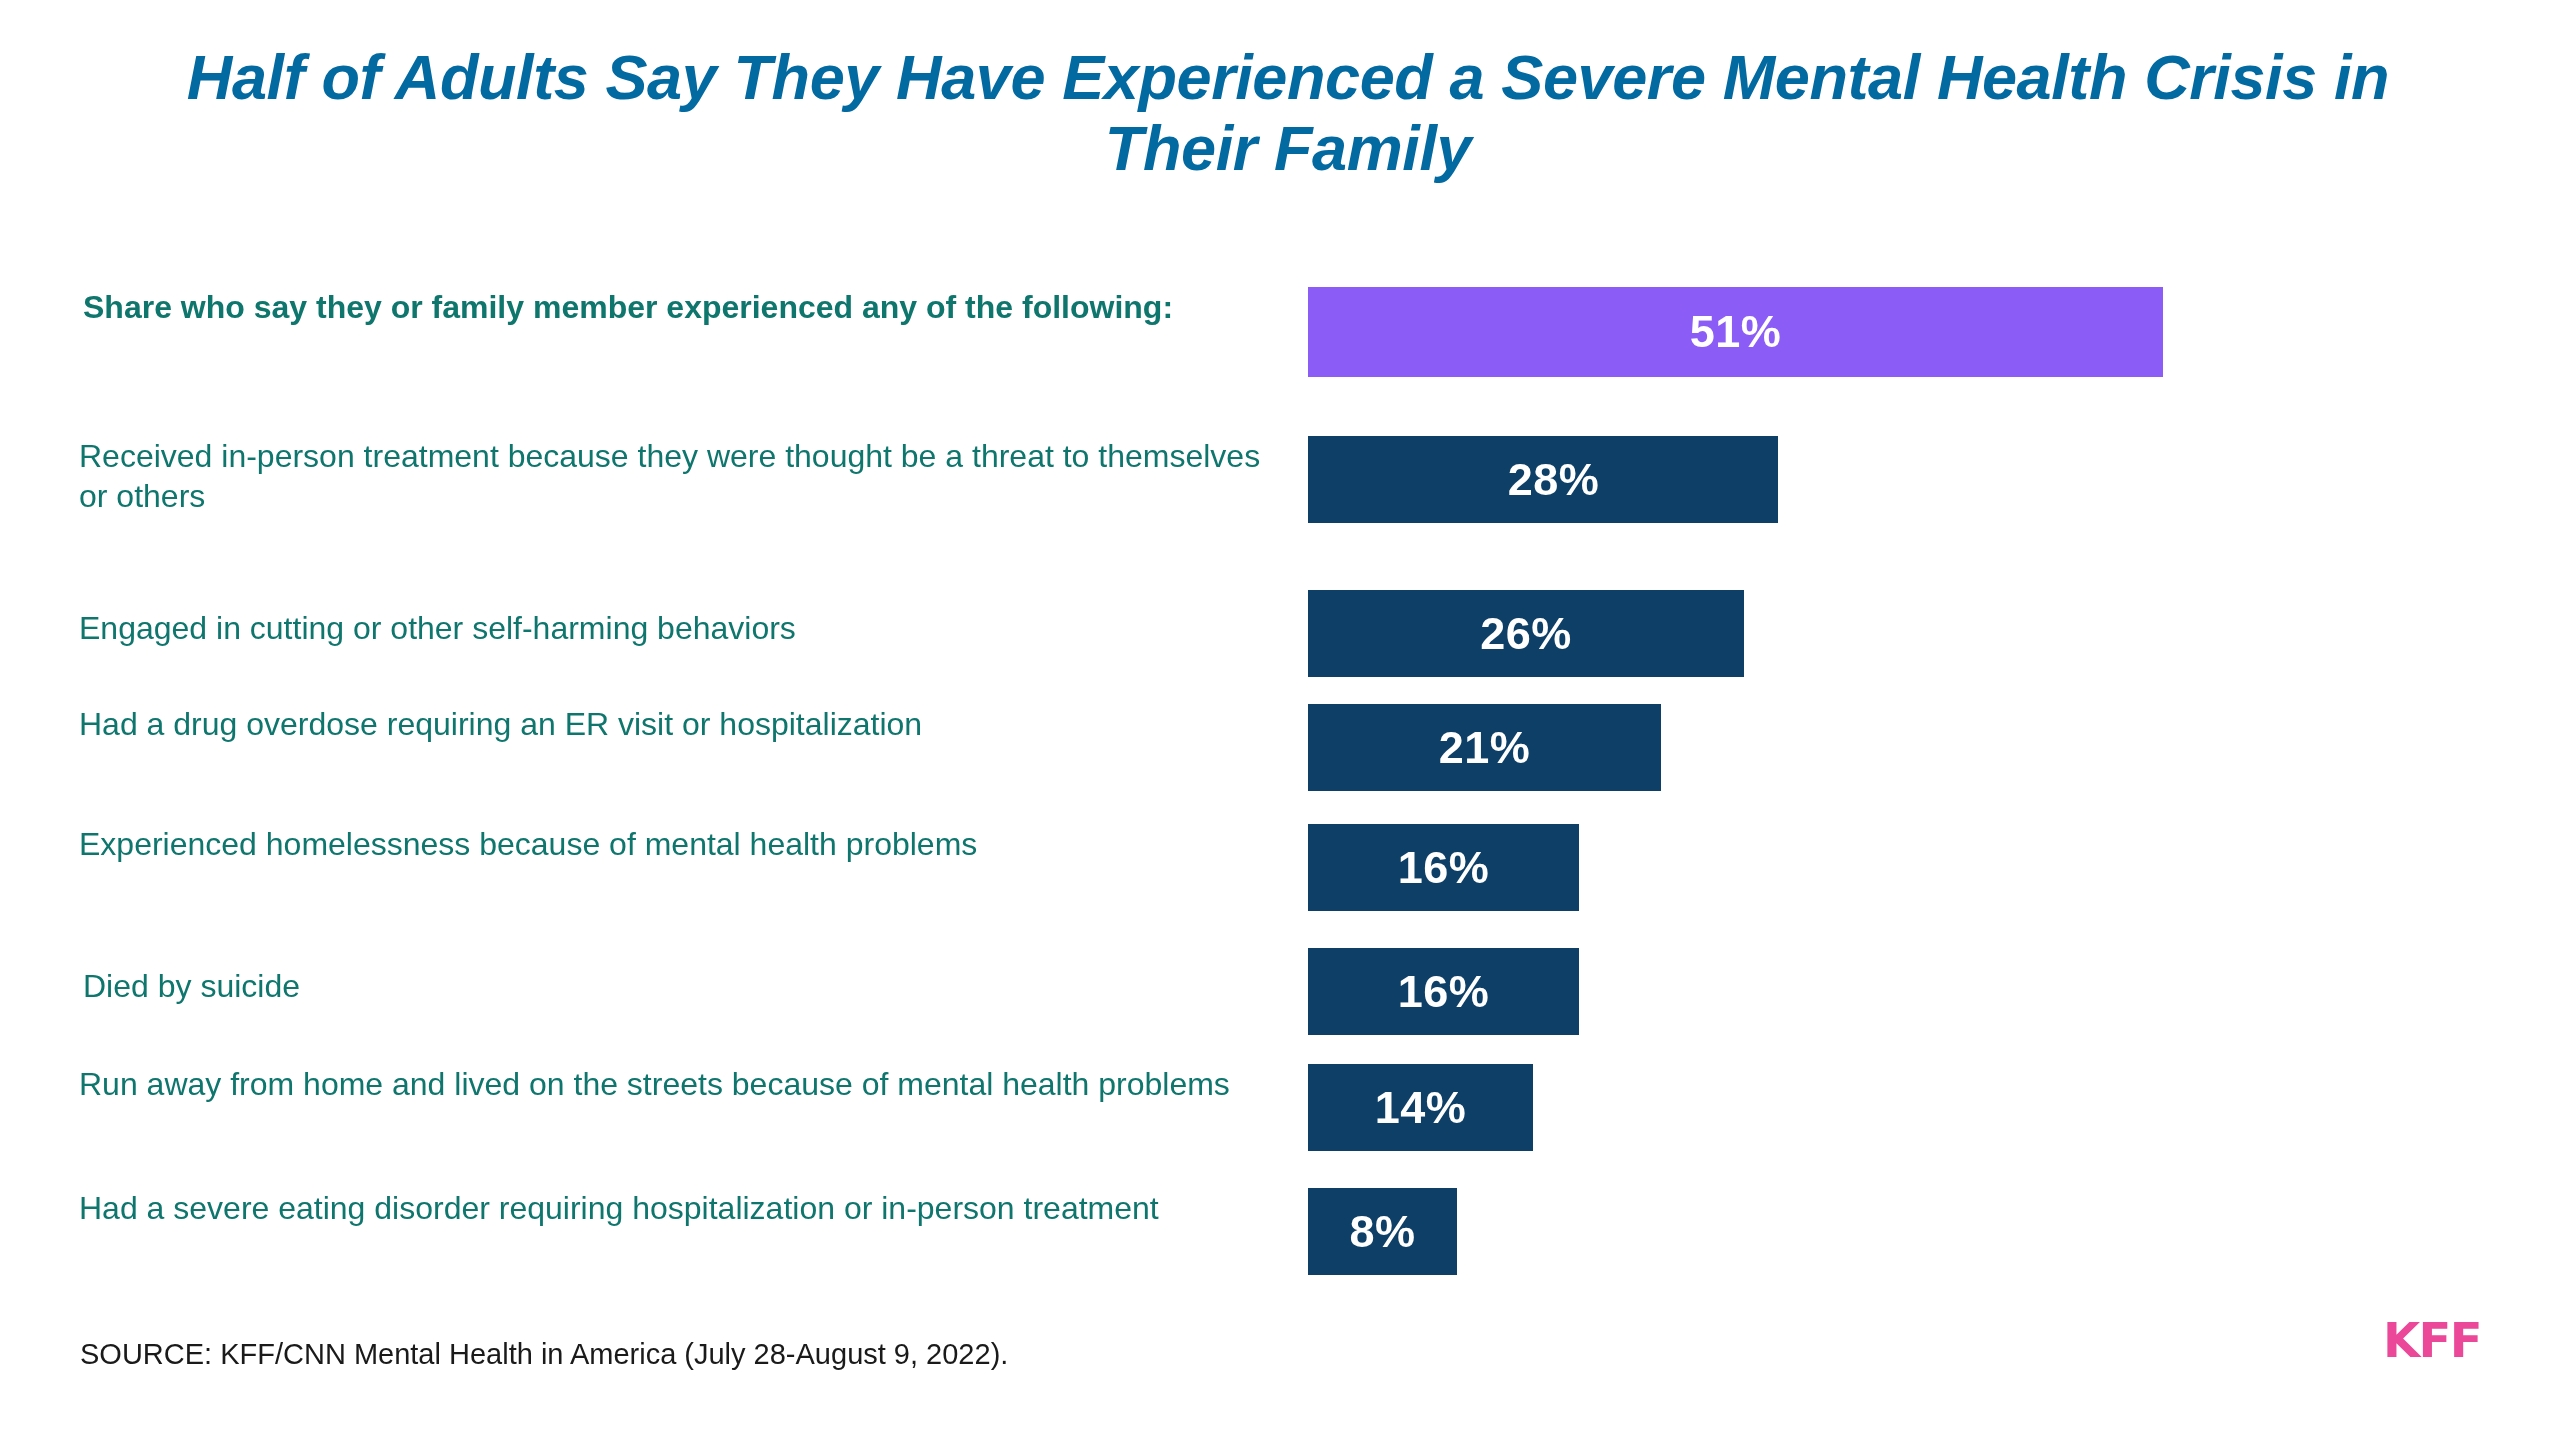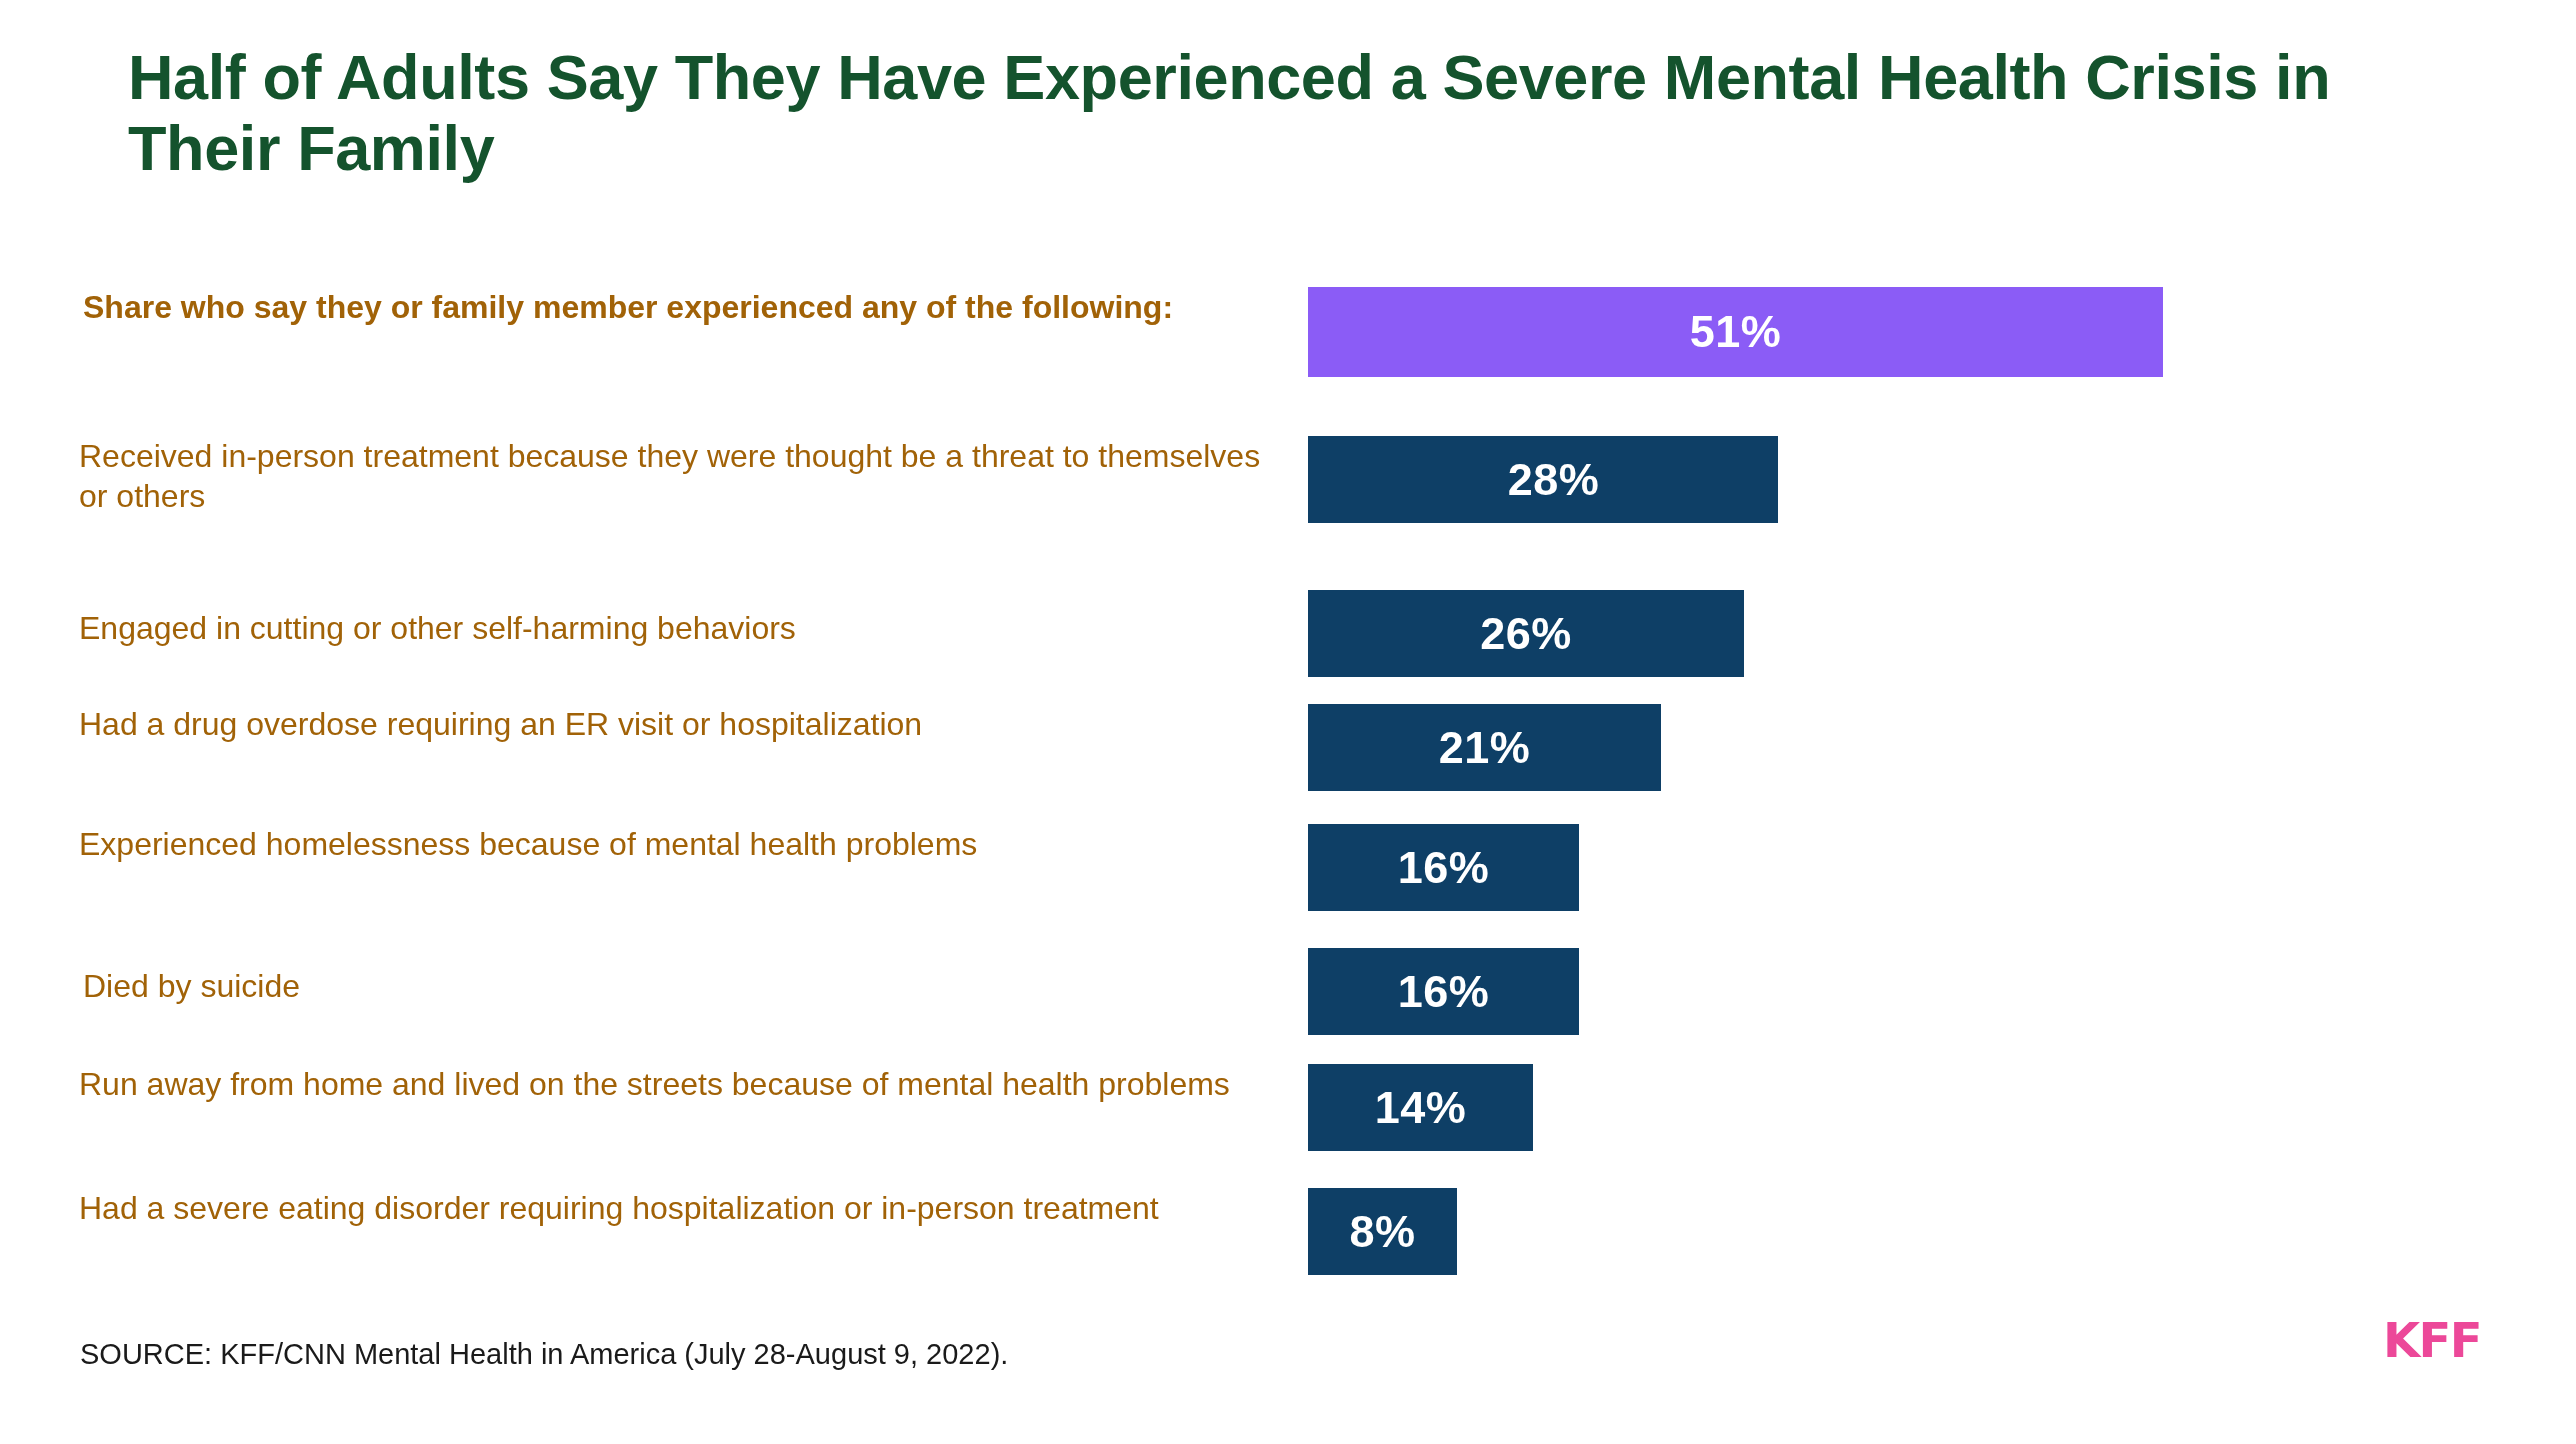--- a/index.html
+++ b/index.html
@@ -19,24 +19,25 @@
   .chart-wrap {
     width: 2576px;
     height: 1445px;
     position: relative;
     padding: 0;
   }
   .title {
     font-size: 63px;
     font-weight: bold;
     line-height: 1.12;
-    text-align: left;
-    color: #14532d;
+    text-align: center;
+    color: #0369a1;
     padding: 42px 128px 0 128px;
     letter-spacing: -0.4px;
+    font-style: italic;
   }
   .rows {
     position: absolute;
     left: 0;
     top: 287px;
     width: 2576px;
   }
   .row {
     position: relative;
     display: flex;
@@ -44,21 +45,21 @@
     width: 100%;
     margin-bottom: 0;
   }
   .label-col {
     width: 1308px;
     padding-left: 79px;
     padding-right: 14.4px;
     text-align: left;
     font-size: 32px;
     line-height: 1.26;
-    color: #a16207;
+    color: #0f766e;
   }
   .label-col.lead {
     font-weight: bold;
     padding-left: 83px;
   }
   .bar-col {
     position: relative;
     flex: 1 1 auto;
     height: 100%;
   }

